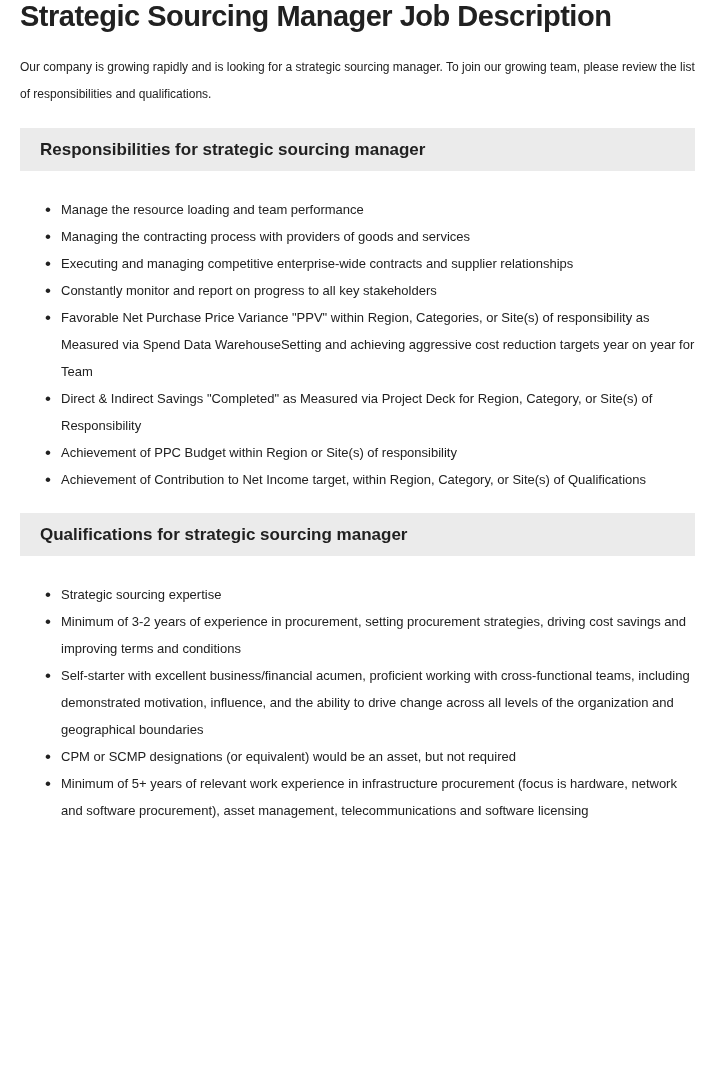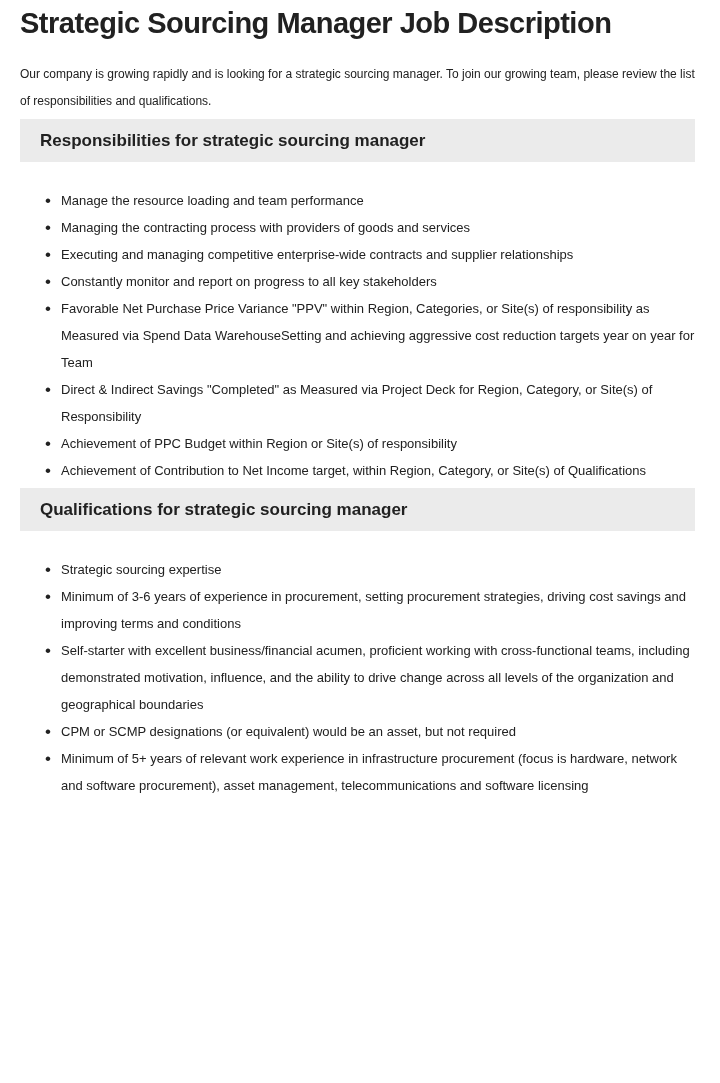--- a/index.html
+++ b/index.html
@@ -16,35 +16,35 @@
     font-family: "Liberation Sans", sans-serif;
   }
   .page {
     width: 720px;
     min-height: 1083px;
     background: var(--background);
     padding: 0 25px 30px 20px;
   }
   .page-title {
     margin: 0;
-    padding-top: 7px;
+    padding-top: 0;
     font-size: 29px;
     line-height: 32px;
     font-weight: 700;
     letter-spacing: -0.5px;
     color: var(--text);
   }
   .intro {
     margin: 22px 0 0 0;
     font-size: 12px;
     line-height: 27px;
     color: var(--text);
   }
   .section-header {
-    margin: 4px 0 0 0;
+    margin: 20px 0 0 0;
     background: var(--section_bar);
     padding: 11px 20px;
     font-size: 17px;
     line-height: 21px;
     font-weight: 700;
     color: var(--text);
   }
   ul.bullet-list {
     list-style: none;
     margin: 25px 0 0 0;
@@ -86,20 +86,20 @@
       <li>Direct &amp; Indirect Savings "Completed" as Measured via Project Deck for Region, Category, or Site(s) of Responsibility</li>
       <li>Achievement of PPC Budget within Region or Site(s) of responsibility</li>
       <li>Achievement of Contribution to Net Income target, within Region, Category, or Site(s) of Qualifications</li>
     </ul>
   </section>
 
   <section>
     <div class="section-header">Qualifications for strategic sourcing manager</div>
     <ul class="bullet-list">
       <li>Strategic sourcing expertise</li>
-      <li>Minimum of 3-6 years of experience in procurement, setting procurement strategies, driving cost savings and improving terms and conditions</li>
+      <li>Minimum of 3-2 years of experience in procurement, setting procurement strategies, driving cost savings and improving terms and conditions</li>
       <li>Self-starter with excellent business/financial acumen, proficient working with cross-functional teams, including demonstrated motivation, influence, and the ability to drive change across all levels of the organization and geographical boundaries</li>
       <li>CPM or SCMP designations (or equivalent) would be an asset, but not required</li>
       <li>Minimum of 5+ years of relevant work experience in infrastructure procurement (focus is hardware, network and software procurement), asset management, telecommunications and software licensing</li>
     </ul>
   </section>
 
 </div>
 
 </body></html>

